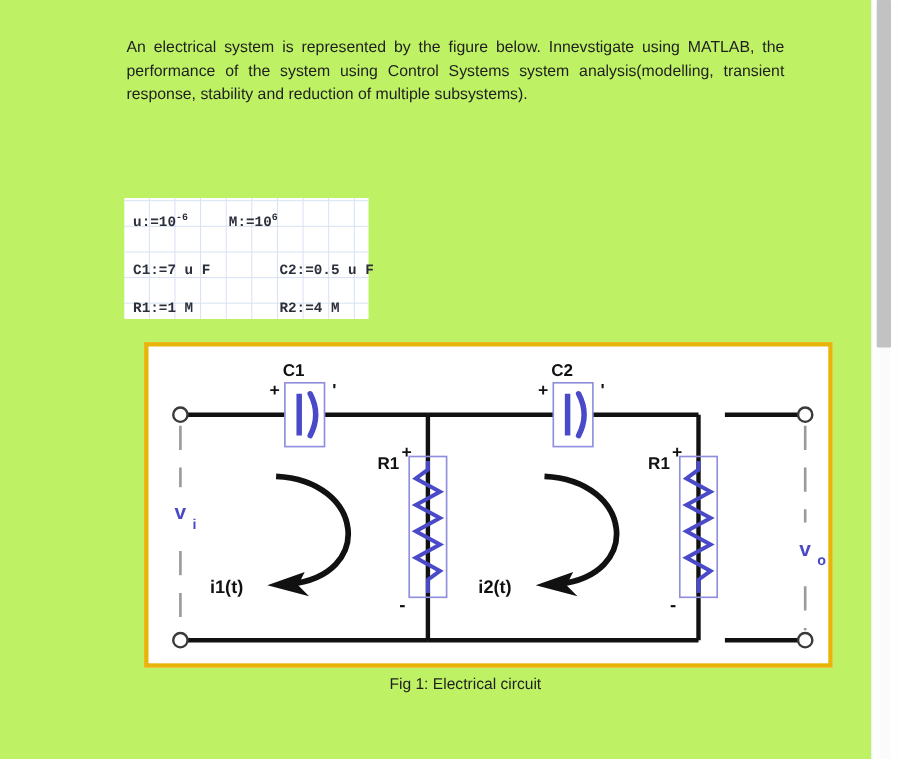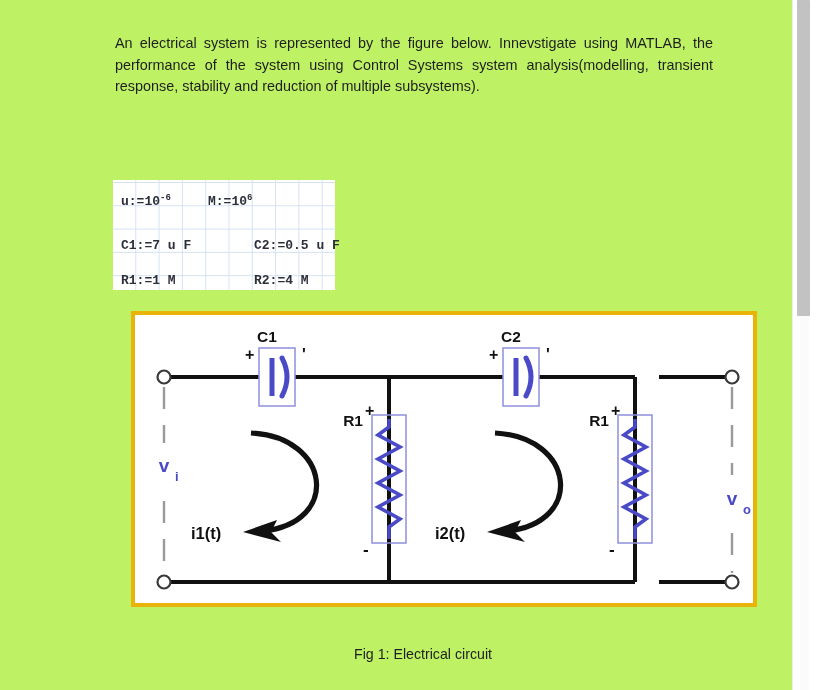--- a/index.html
+++ b/index.html
@@ -113,21 +113,21 @@
     margin-left: 17px;
   }
   #circuit-svg {
     position: absolute;
     left: 0; top: 0;
     display: block;
   }
   #caption {
     position: absolute;
     left: 114px;
-    top: 646px;
+    top: 614px;
     width: 618px;
     text-align: center;
     font-size: 14.2px;
     color: #1f1f1f;
   }
 </style>
 </head>
 <body>
 
 <div id="page">

